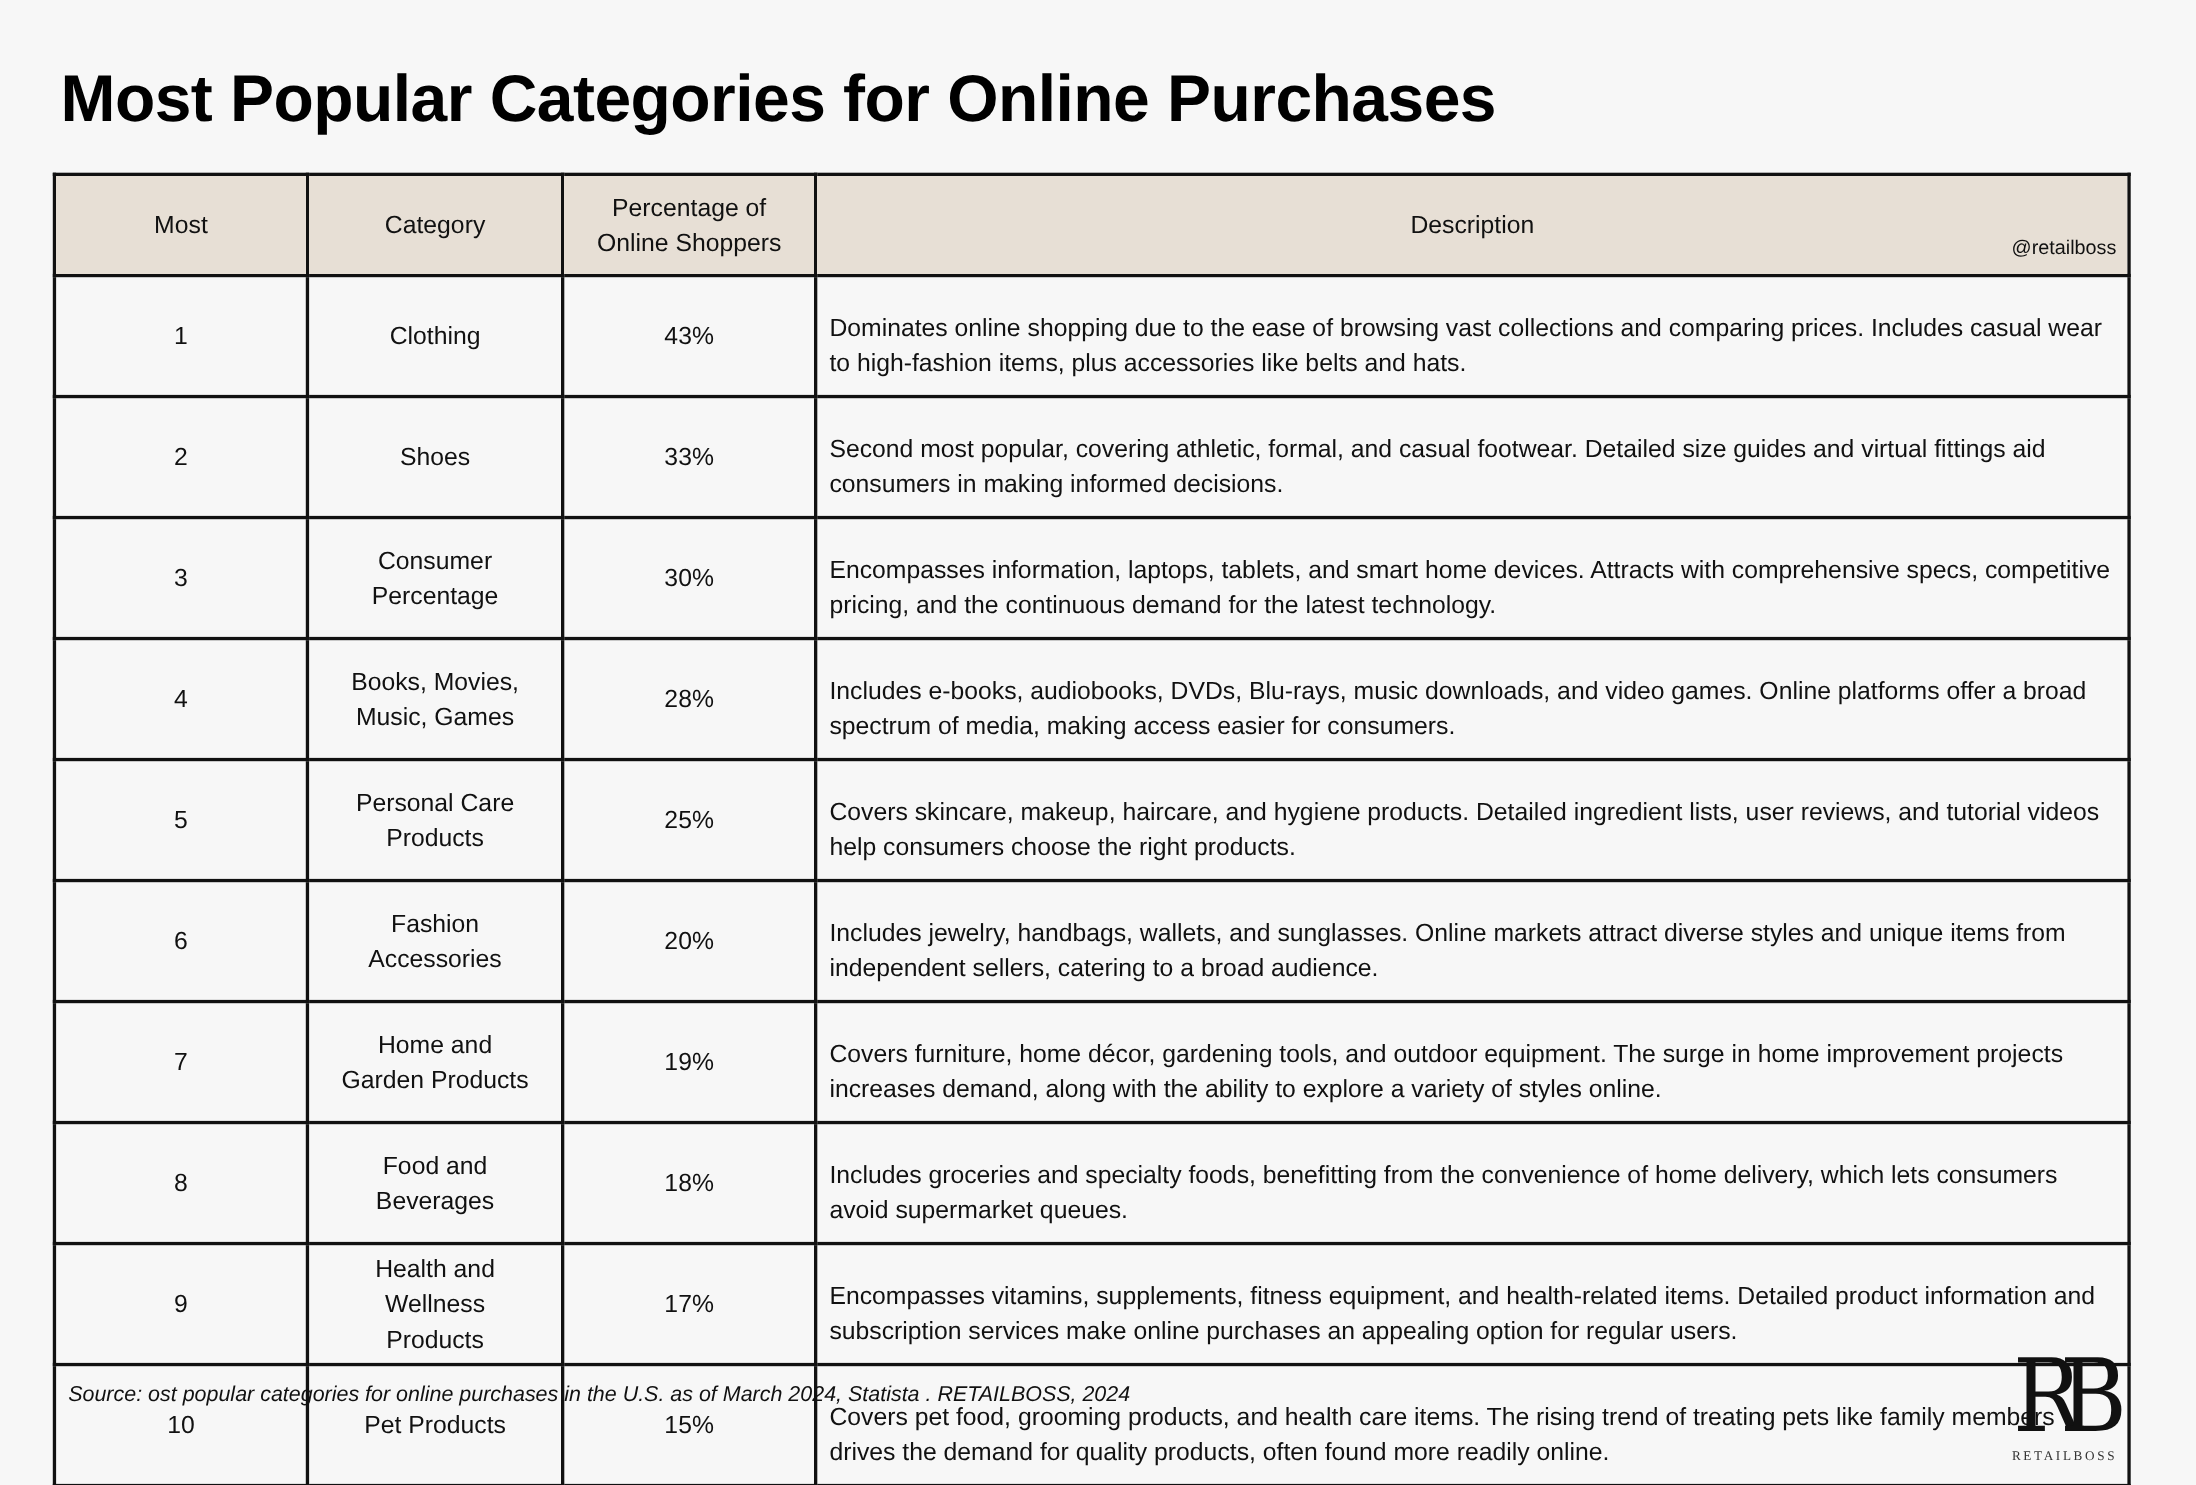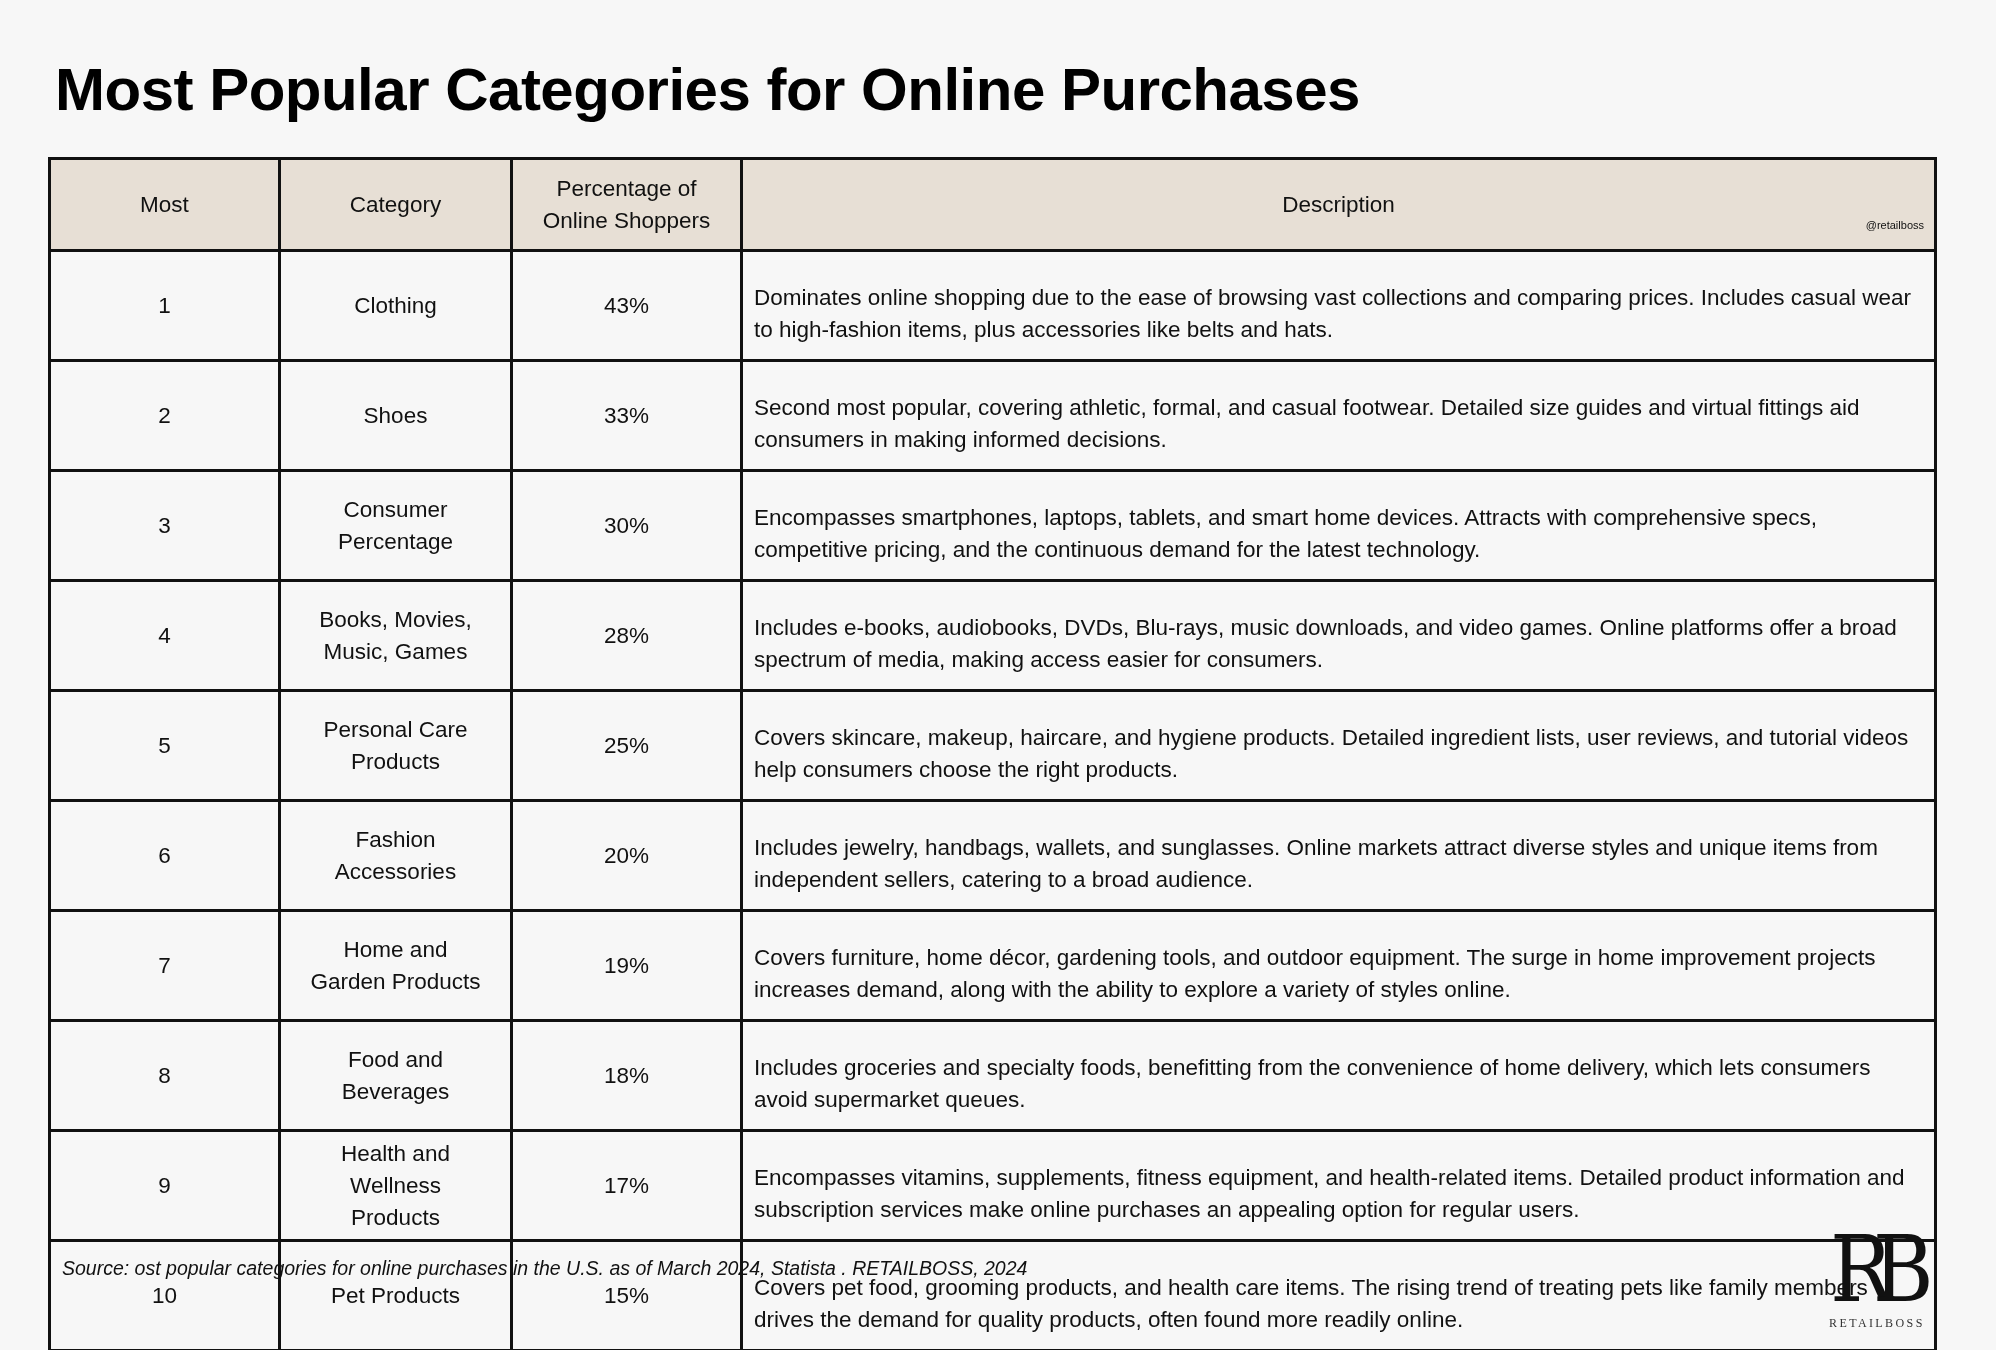--- a/index.html
+++ b/index.html
@@ -28,21 +28,21 @@
     text-align: center; vertical-align: middle; position: relative;
   }
   .tbl td { background: #f7f7f7; height: 91px; vertical-align: middle; }
   .tbl td.c { text-align: center; }
   .tbl td.desc { text-align: left; padding: 16px 12px 0 11px; }
   .col-rank { width: 230px; }
   .col-cat { width: 232px; }
   .col-pct { width: 230px; }
   .handle {
     position: absolute; right: 10px; bottom: 16px;
-    font-size: 11px; line-height: 16px; color: #111;
+    font-size: 18px; line-height: 16px; color: #111;
   }
   .source {
     position: absolute; left: 62px; top: 1256px;
     font-style: italic; font-size: 19.5px; line-height: 24px; color: #111;
     white-space: nowrap;
   }
   .logo { position: absolute; left: 1826px; top: 1222px; width: 102px; height: 112px; }
   .logo-mark {
     position: absolute; left: 0; top: 0; width: 102px; text-align: center;
     font-family: "DejaVu Serif", "Liberation Serif", serif; font-size: 92px;
@@ -88,21 +88,21 @@
       <tr>
         <td class="c"><span>2</span></td>
         <td class="c"><span style="display: inline-block; max-width: 175px;">Shoes</span></td>
         <td class="c"><span>33%</span></td>
         <td class="desc"><span>Second most popular, covering athletic, formal, and casual footwear. Detailed size guides and virtual fittings aid consumers in making informed decisions.</span></td>
       </tr>
       <tr>
         <td class="c"><span>3</span></td>
         <td class="c"><span style="display: inline-block; max-width: 175px;">Consumer Percentage</span></td>
         <td class="c"><span>30%</span></td>
-        <td class="desc"><span>Encompasses smartphones, laptops, tablets, and smart home devices. Attracts with comprehensive specs, competitive pricing, and the continuous demand for the latest technology.</span></td>
+        <td class="desc"><span>Encompasses information, laptops, tablets, and smart home devices. Attracts with comprehensive specs, competitive pricing, and the continuous demand for the latest technology.</span></td>
       </tr>
       <tr>
         <td class="c"><span>4</span></td>
         <td class="c"><span style="display: inline-block; max-width: 175px;">Books, Movies, Music, Games</span></td>
         <td class="c"><span>28%</span></td>
         <td class="desc"><span>Includes e-books, audiobooks, DVDs, Blu-rays, music downloads, and video games. Online platforms offer a broad spectrum of media, making access easier for consumers.</span></td>
       </tr>
       <tr>
         <td class="c"><span>5</span></td>
         <td class="c"><span style="display: inline-block; max-width: 175px;">Personal Care Products</span></td>

